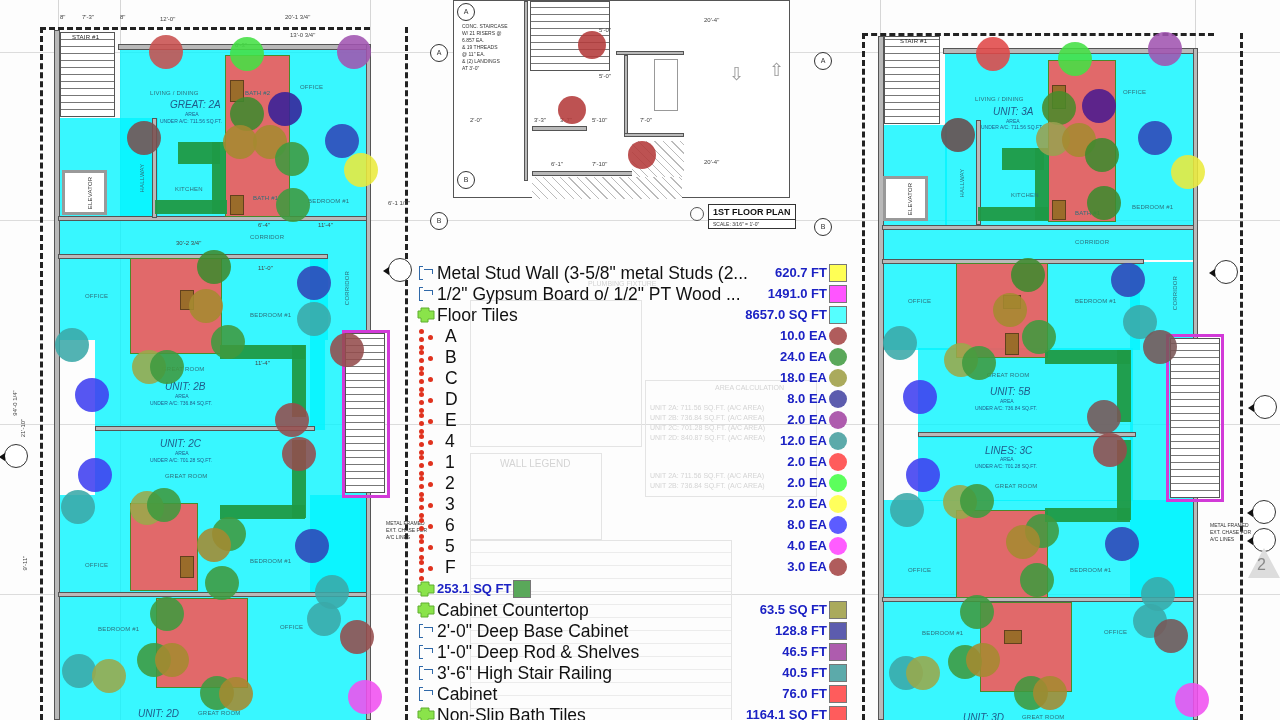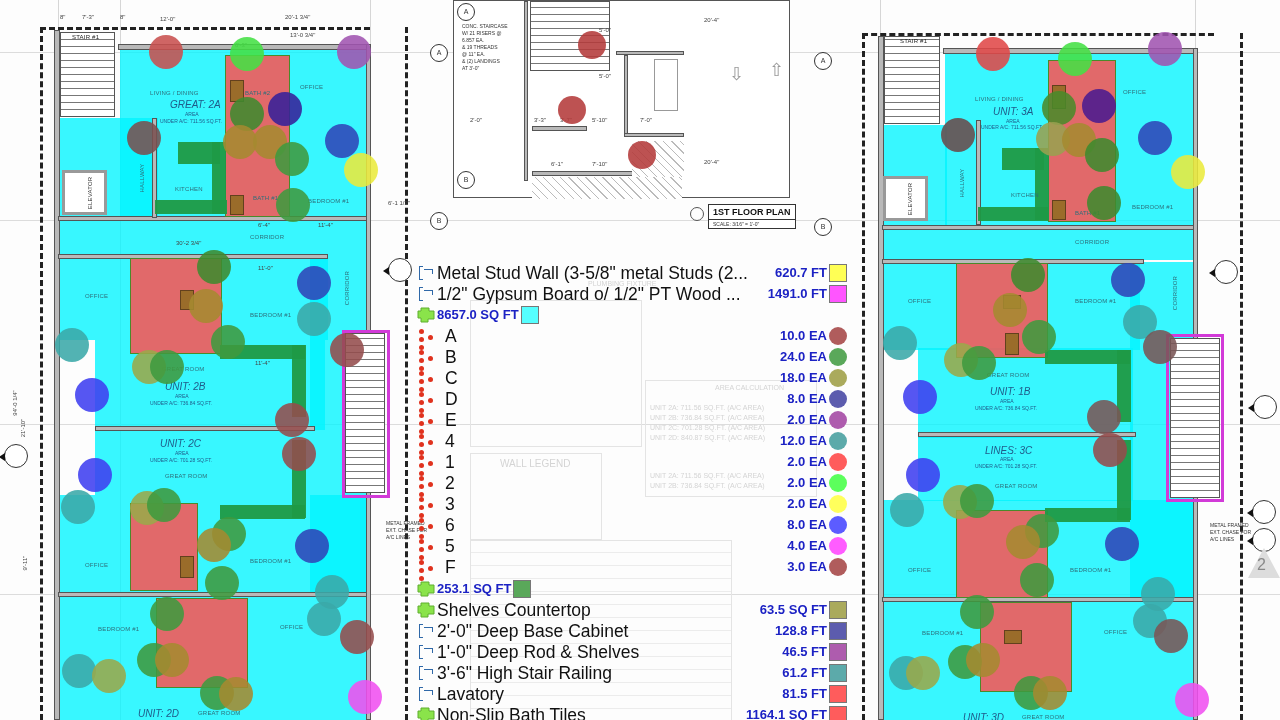--- a/index.html
+++ b/index.html
@@ -328,21 +328,21 @@
     <div class="unit-sub" style="left:981px;top:124px">UNDER A/C: 711.56 SQ.FT.</div>
     <div class="room-label" style="left:1123px;top:89px">OFFICE</div>
     <div class="room-label" style="left:1011px;top:192px">KITCHEN</div>
     <div class="room-label" style="left:948px;top:180px;transform:rotate(-90deg)">HALLWAY</div>
     <div class="room-label" style="left:1075px;top:210px">BATH #1</div>
     <div class="room-label" style="left:1132px;top:204px">BEDROOM #1</div>
     <div class="room-label" style="left:1075px;top:239px">CORRIDOR</div>
     <div class="room-label" style="left:908px;top:298px">OFFICE</div>
     <div class="room-label" style="left:1075px;top:298px">BEDROOM #1</div>
     <div class="room-label" style="left:987px;top:372px">GREAT ROOM</div>
-    <div class="unit-label" style="left:990px;top:386px">UNIT: 1B</div>
+    <div class="unit-label" style="left:990px;top:386px">UNIT: 5B</div>
     <div class="unit-sub" style="left:1000px;top:398px">AREA</div>
     <div class="unit-sub" style="left:975px;top:405px">UNDER A/C: 736.84 SQ.FT.</div>
     <div class="room-label" style="left:1158px;top:290px;transform:rotate(-90deg)">CORRIDOR</div>
     <div class="unit-label" style="left:985px;top:445px">LINES: 3C</div>
     <div class="unit-sub" style="left:1000px;top:456px">AREA</div>
     <div class="unit-sub" style="left:975px;top:463px">UNDER A/C: 701.28 SQ.FT.</div>
     <div class="room-label" style="left:995px;top:483px">GREAT ROOM</div>
     <div class="room-label" style="left:908px;top:567px">OFFICE</div>
     <div class="room-label" style="left:1070px;top:567px">BEDROOM #1</div>
     <div class="room-label" style="left:922px;top:630px">BEDROOM #1</div>
@@ -432,20 +432,21 @@
       <span class="lg-qty">1491.0 FT</span>
       <span class="lg-swatch" style="background:#ff55ff"></span>
     </div>
 
     <div class="legend-row" style="top:42px">
       <span class="lg-icon">
           <svg class="ico-area" viewBox="0 0 18 16">
             <path d="M4 1 H12 V4 H17 V12 H11 V15 H4 V11 H1 V4 H4 Z" fill="#8ae34a" stroke="#5fae2e" stroke-width="1"></path>
           </svg>
         </span>
+      <span class="lg-name">Floor Tiles</span>
       <span class="lg-qty">8657.0 SQ FT</span>
       <span class="lg-swatch" style="background:#55ffff"></span>
     </div>
 
     <div class="legend-row" style="top:63px">
       <span class="lg-icon">
           <span class="ico-count">
             <span class="dot" style="left:0;top:2px"></span>
             <span class="dot" style="left:0;top:10px"></span>
             <span class="dot" style="left:0;top:18px"></span>
@@ -608,21 +609,21 @@
         </span>
       <span class="lg-qty">253.1 SQ FT</span>
       <span class="lg-swatch" style="background:#5aa85a"></span>
     </div>
     <div class="legend-row" style="top:337px">
       <span class="lg-icon">
           <svg class="ico-area" viewBox="0 0 18 16">
             <path d="M4 1 H12 V4 H17 V12 H11 V15 H4 V11 H1 V4 H4 Z" fill="#8ae34a" stroke="#5fae2e" stroke-width="1"></path>
           </svg>
         </span>
-      <span class="lg-name">Shelves Countertop</span>
+      <span class="lg-name">Cabinet Countertop</span>
       <span class="lg-qty">63.5 SQ FT</span>
       <span class="lg-swatch" style="background:#aaaa5c"></span>
     </div>
 
     <div class="legend-row" style="top:358px">
       <span class="lg-icon">
           <span class="ico-linear">
             <span class="b" style="left:0;top:0;width:4px;height:14px;border-right:none"></span>
             <span class="b" style="left:5px;top:3px;width:9px;height:5px;border-left:none;border-bottom:none"></span>
           </span>
@@ -643,32 +644,32 @@
       <span class="lg-swatch" style="background:#ae5cae"></span>
     </div>
     <div class="legend-row" style="top:400px">
       <span class="lg-icon">
           <span class="ico-linear">
             <span class="b" style="left:0;top:0;width:4px;height:14px;border-right:none"></span>
             <span class="b" style="left:5px;top:3px;width:9px;height:5px;border-left:none;border-bottom:none"></span>
           </span>
         </span>
       <span class="lg-name">3'-6" High Stair Railing</span>
-      <span class="lg-qty">61.2 FT</span>
+      <span class="lg-qty">40.5 FT</span>
       <span class="lg-swatch" style="background:#5caaaa"></span>
     </div>
     <div class="legend-row" style="top:421px">
       <span class="lg-icon">
           <span class="ico-linear">
             <span class="b" style="left:0;top:0;width:4px;height:14px;border-right:none"></span>
             <span class="b" style="left:5px;top:3px;width:9px;height:5px;border-left:none;border-bottom:none"></span>
           </span>
         </span>
-      <span class="lg-name">Lavatory</span>
-      <span class="lg-qty">81.5 FT</span>
+      <span class="lg-name">Cabinet</span>
+      <span class="lg-qty">76.0 FT</span>
       <span class="lg-swatch" style="background:#ff5c5c"></span>
     </div>
     <div class="legend-row" style="top:442px">
       <span class="lg-icon">
           <svg class="ico-area" viewBox="0 0 18 16">
             <path d="M4 1 H12 V4 H17 V12 H11 V15 H4 V11 H1 V4 H4 Z" fill="#8ae34a" stroke="#5fae2e" stroke-width="1"></path>
           </svg>
         </span>
       <span class="lg-name">Non-Slip Bath Tiles</span>
       <span class="lg-qty">1164.1 SQ FT</span>

